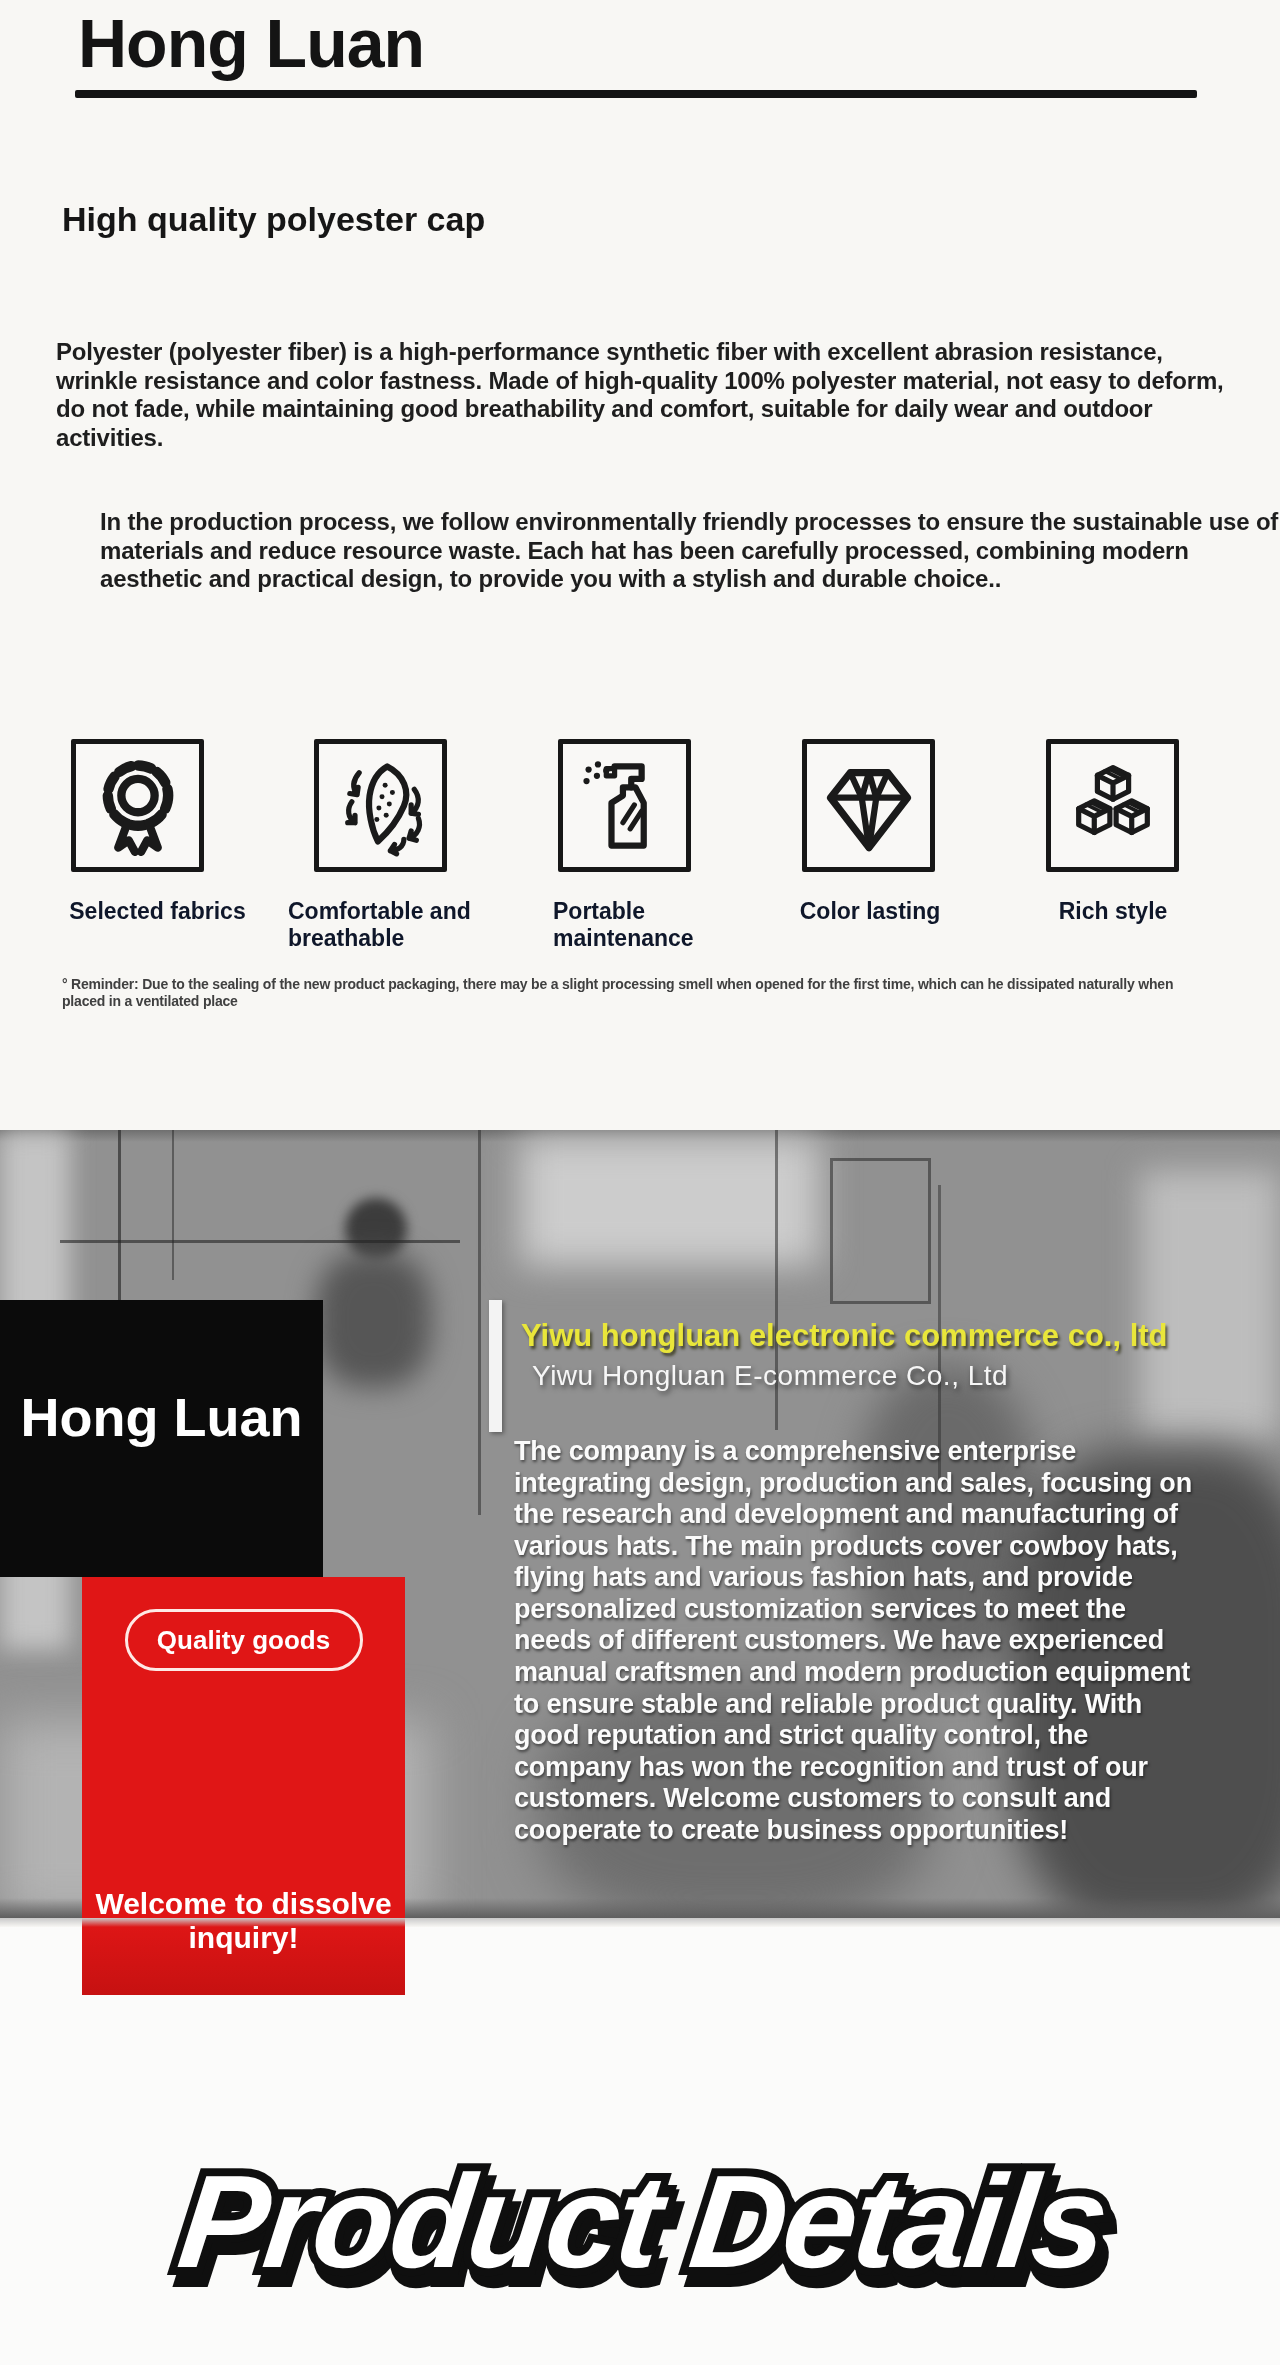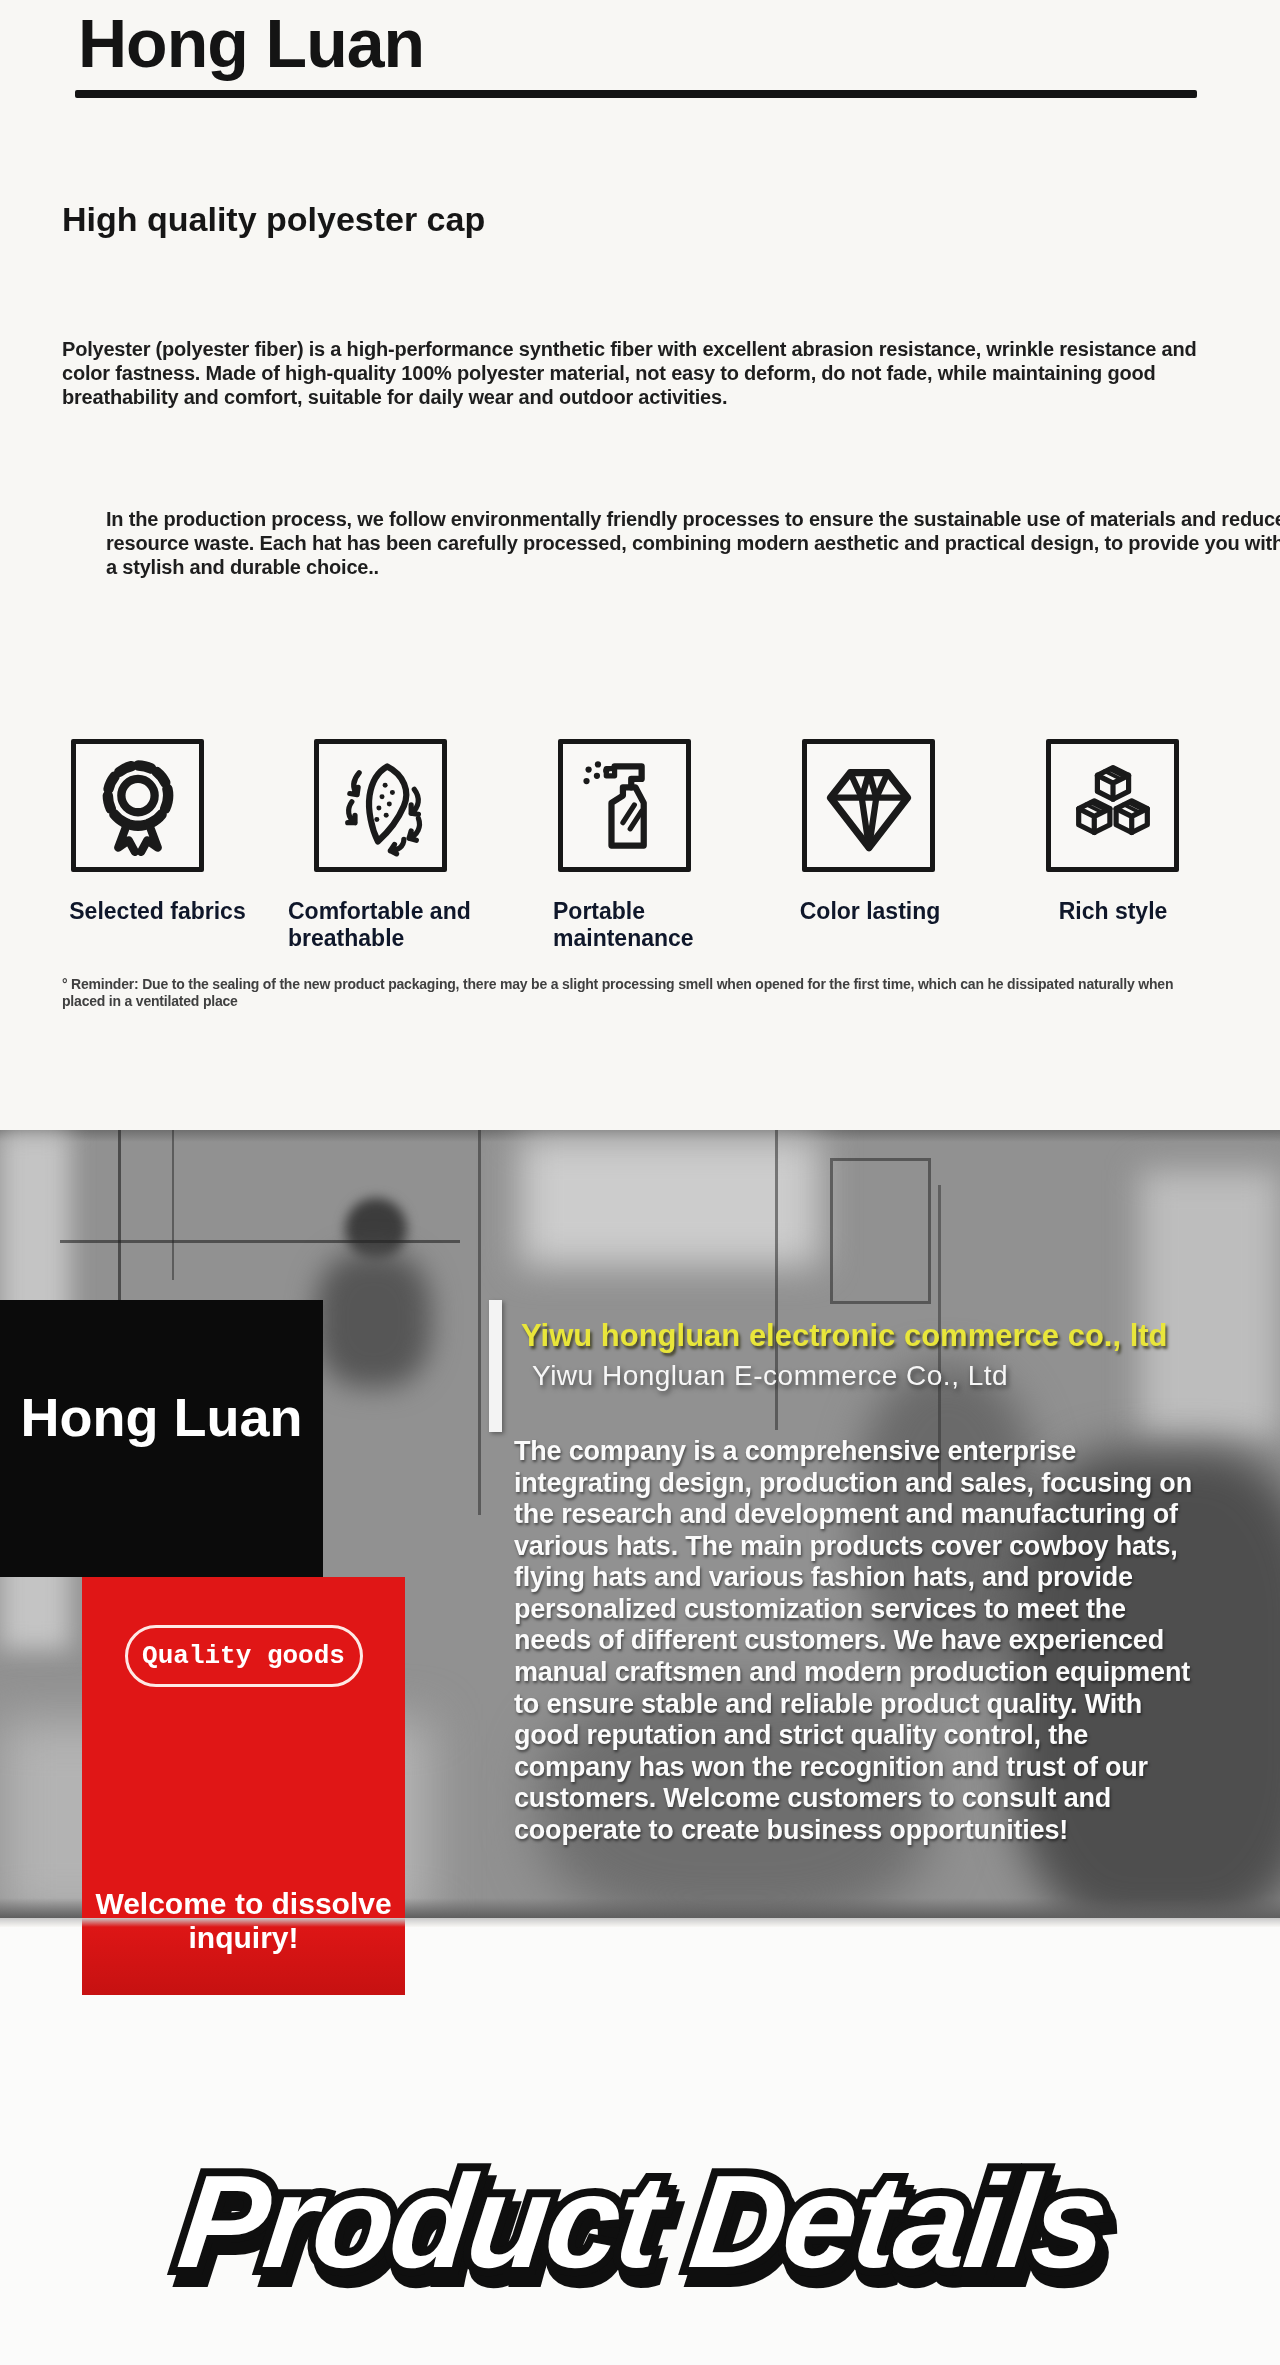--- a/index.html
+++ b/index.html
@@ -11,21 +11,21 @@
   }
   .abs{position:absolute;}
 
   
   .brand-title{
     left:78px; top:8px; font-size:68px; font-weight:bold; line-height:1.05;
     letter-spacing:-1px; color:#141414; white-space:nowrap;
   }
   .title-rule{ left:75px; top:90px; width:1122px; height:8px; background:#141414; border-radius:2px;}
   .product-heading{ left:62px; top:200px; font-size:34px; font-weight:bold; color:#161616; white-space:nowrap;}
-  .intro-para{ left:62px; width:1180px; font-size:20px; font-weight:bold; line-height:1.19; color:#1e1e1e; letter-spacing:-0.2px;}
+  .intro-para{ left:56px; width:1180px; font-size:24px; font-weight:bold; line-height:1.19; color:#1e1e1e; letter-spacing:-0.2px;}
   .para1{ top:338px;}
   .para2{ top:508px;margin-left:44px;}
 
   .feature-box{
     top:739px; width:133px; height:133px; box-sizing:border-box;
     border:5px solid #171717; background:#f9f8f6; border-radius:2px;
     display:flex; align-items:center; justify-content:center;
   }
   .feature-box svg{display:block;}
   .feature-label{
@@ -56,21 +56,21 @@
     left:82px; top:1577px; width:323px; height:418px;
     background:linear-gradient(var(--accent_red,#e01616) 82%, #c61111);
   }
   .pill{
     position:absolute; left:50%; transform:translateX(-50%);
     width:238px; height:62px; box-sizing:border-box;
     border:3px solid rgba(255,244,240,0.95); border-radius:999px;
     display:flex; align-items:center; justify-content:center; text-align:center;
     color:#ffffff; font-weight:bold; font-size:26px; line-height:1.1;
   }
-  .pill-1{ top:48px;font-family:Liberation Mono, monospace;}
+  .pill-1{ top:32px;}
   .pill-2{ top:135px;}
   .pill-3{ top:237px; height:64px; font-size:18.5px; padding:0 30px;}
   .welcome-text{
     position:absolute; left:50%; transform:translateX(-50%); top:310px; width:310px;
     text-align:center; color:#ffffff; font-weight:bold; font-size:30px; line-height:1.13;
   }
 
   .accent-bar{ left:489px; top:1300px; width:13px; height:132px; background:#f3f3f3; box-shadow:2px 2px 4px rgba(0,0,0,.35);}
   .company-subtitle-yellow{
     left:521px; top:1318px; font-size:31px; font-weight:bold; white-space:nowrap;

